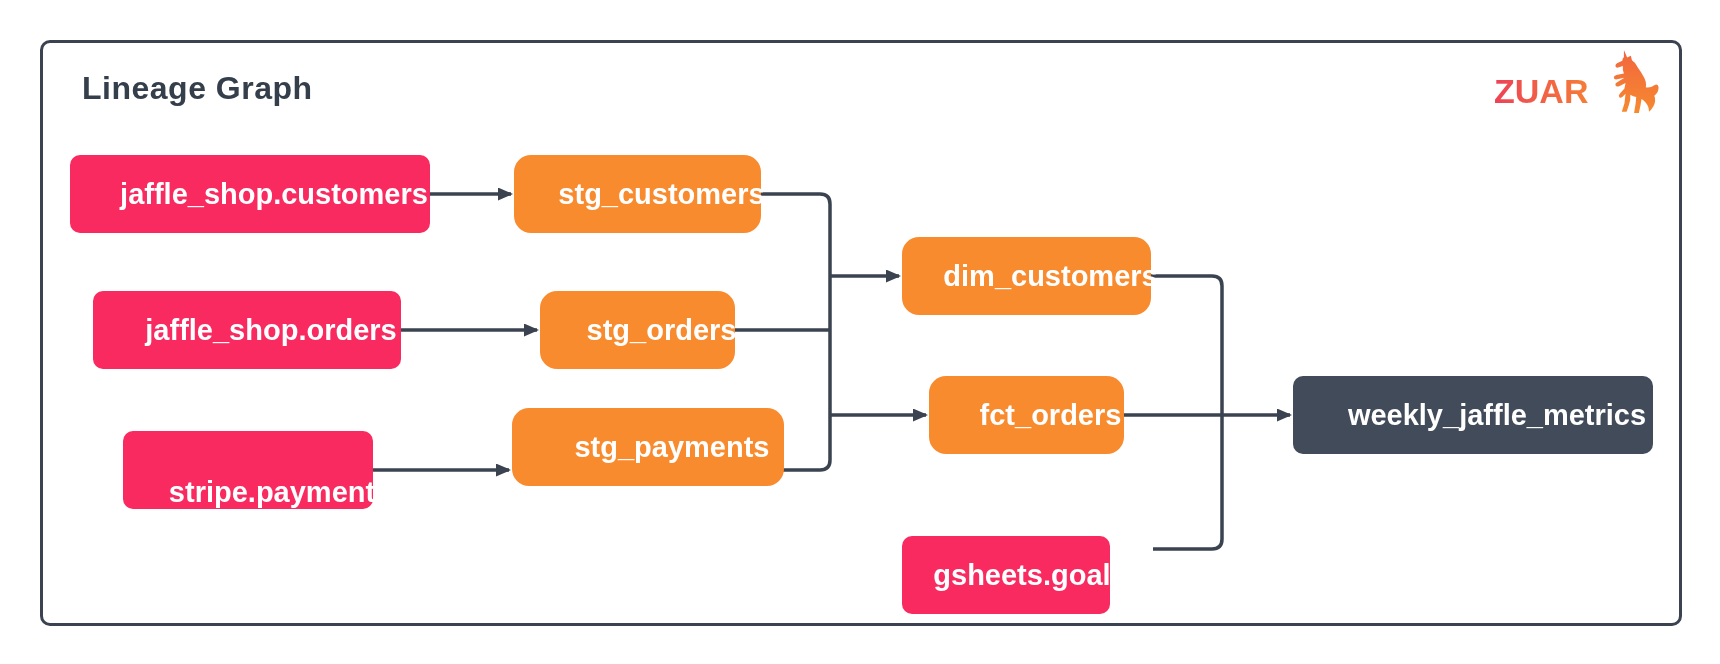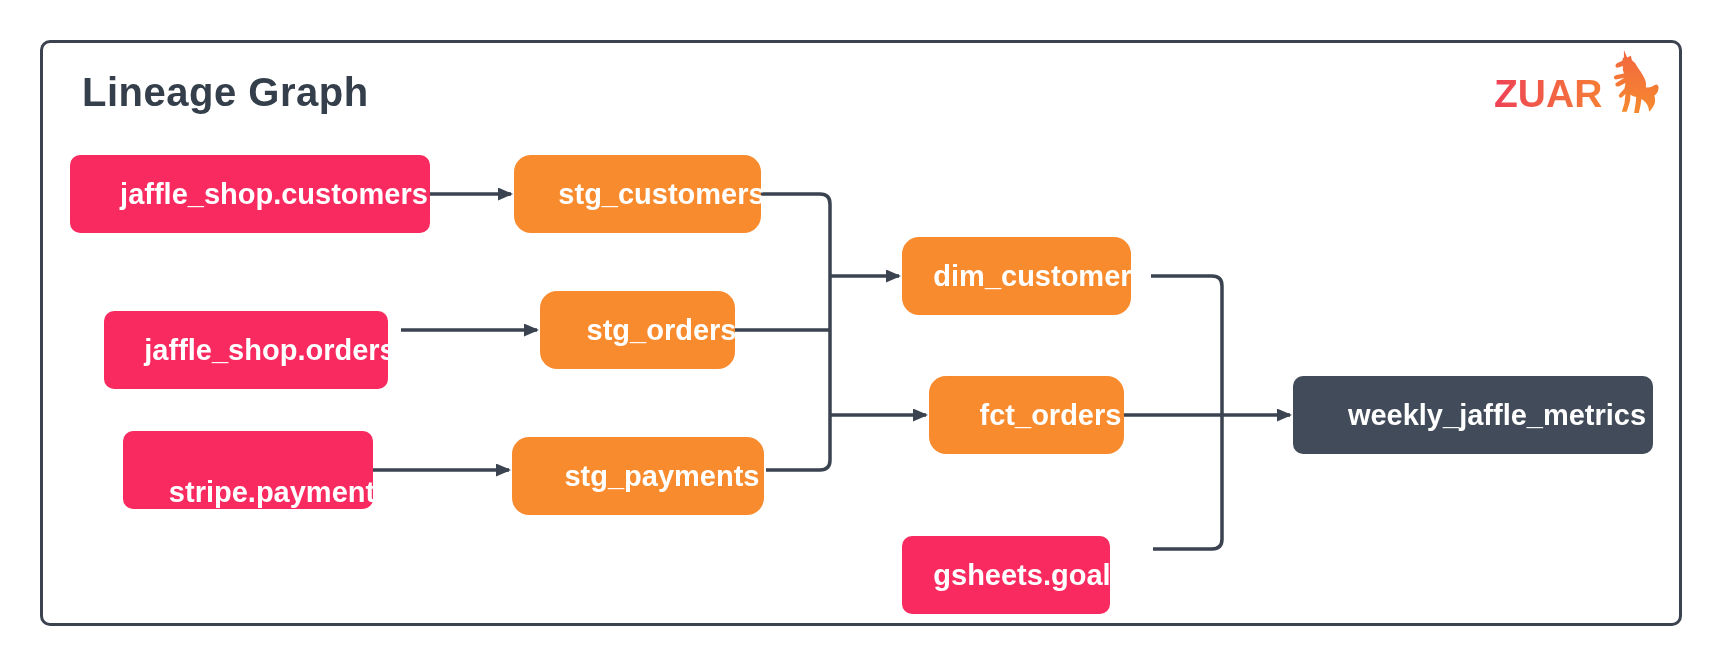--- a/index.html
+++ b/index.html
@@ -15,26 +15,26 @@
     width:1720px;height:664px;position:relative;overflow:hidden;
     font-family:"Liberation Sans","DejaVu Sans",sans-serif;
   }
   .frame{
     position:absolute;left:40px;top:40px;width:1642px;height:586px;
     border:3px solid var(--connector);border-radius:10px;background:#ffffff;
     box-sizing:border-box;
   }
   .page-title{
     position:absolute;left:82px;top:70px;
-    font-size:40px;font-weight:bold;color:#353f4b;letter-spacing:.5px;
+    font-size:32px;font-weight:bold;color:#353f4b;letter-spacing:.5px;
   }
   .logo{position:absolute;left:1494px;top:48px;width:172px;height:70px;}
   .logo-text{
     position:absolute;left:0px;top:26px;
-    font-size:39px;font-weight:bold;letter-spacing:0px;line-height:1;
+    font-size:34px;font-weight:bold;letter-spacing:0px;line-height:1;
     background:linear-gradient(90deg,var(--logo-gradient-start) 0%,var(--logo-gradient-end) 100%);
     -webkit-background-clip:text;background-clip:text;color:transparent;
   }
   .logo-unicorn{position:absolute;left:110px;top:2px;width:58px;height:64px;}
   .edge-layer{position:absolute;left:0;top:0;width:1720px;height:664px;}
   .edge{stroke:var(--connector);stroke-width:3.5;fill:none;}
   .arrowhead{fill:var(--connector);}
   .node{
     position:absolute;display:flex;align-items:center;justify-content:center;
     border-radius:10px;color:#ffffff;font-weight:bold;font-size:29px;
@@ -80,33 +80,33 @@
   <path class="edge" d="M1151 276 H1212 Q1222 276 1222 286 V539 Q1222 549 1212 549 H1153"></path>
   <path class="edge" d="M1124 415 H1290" marker-end="url(#arw)"></path>
 </svg>
 
 <div class="node node-source" style="left:70px;  top:155px; width:360px; height:78px;">
     <span>jaffle_shop.customers</span>
   </div>
 <div class="node node-staging" style="left:514px; top:155px; width:247px; height:78px;">
     <span>stg_customers</span>
   </div>
-<div class="node node-source" style="left:104px;  top:291px; width:284px; height:78px;margin-top:20px;">
+<div class="node node-source" style="left:93px;  top:291px; width:308px; height:78px;">
     <span>jaffle_shop.orders</span>
   </div>
 <div class="node node-staging" style="left:540px; top:291px; width:195px; height:78px;">
     <span>stg_orders</span>
   </div>
 <div class="node node-source" style="left:123px; top:431px; width:250px; height:78px;align-items:flex-end;">
     <span>stripe.payment</span>
   </div>
-<div class="node node-staging" style="left:512px; top:437px; width:252px; height:78px;">
+<div class="node node-staging" style="left:512px; top:408px; width:272px; height:78px;">
     <span>stg_payments</span>
   </div>
-<div class="node node-staging" style="left:902px; top:237px; width:229px; height:78px;">
+<div class="node node-staging" style="left:902px; top:237px; width:249px; height:78px;">
     <span>dim_customers</span>
   </div>
 <div class="node node-staging" style="left:929px; top:376px; width:195px; height:78px;">
     <span>fct_orders</span>
   </div>
 <div class="node node-source" style="left:902px; top:536px; width:208px; height:78px;">
     <span>gsheets.goals</span>
   </div>
 <div class="node node-final" style="left:1293px;top:376px; width:360px; height:78px;">
     <span>weekly_jaffle_metrics</span>

